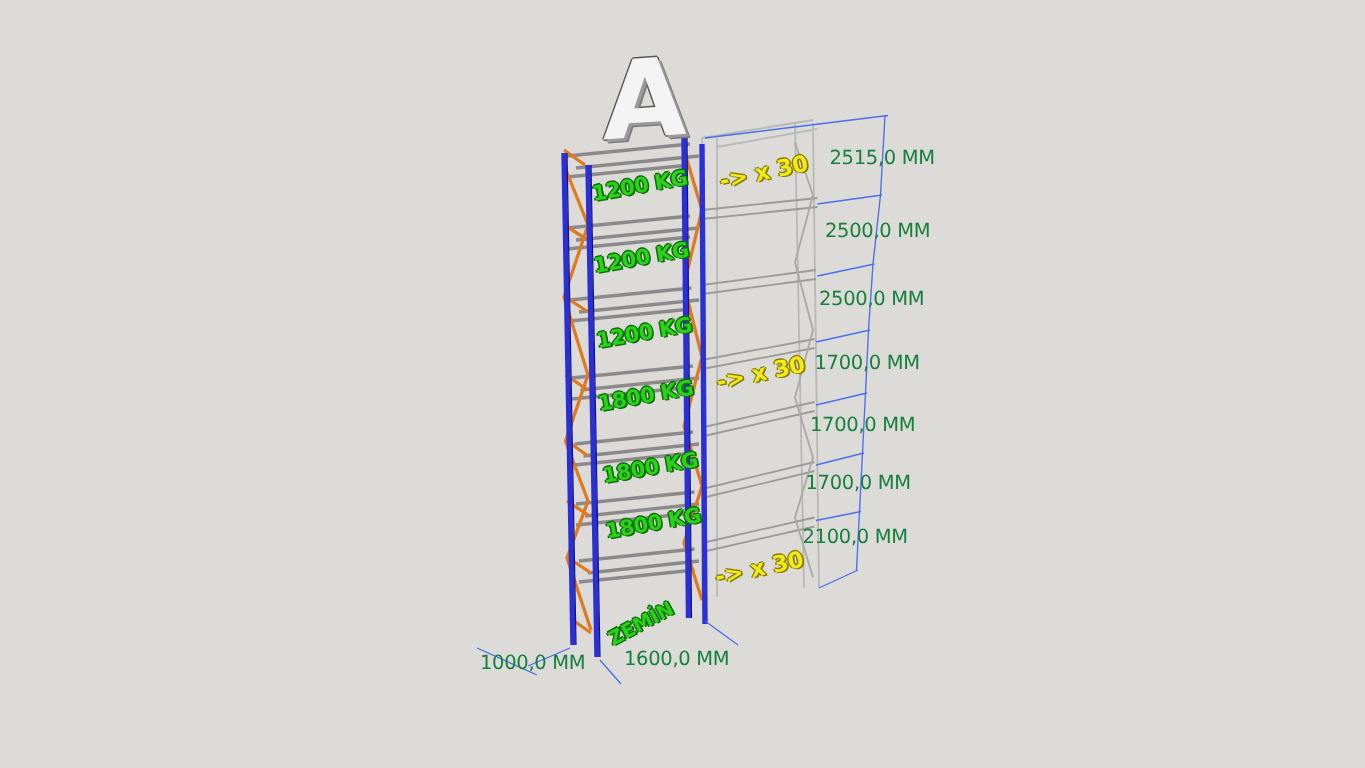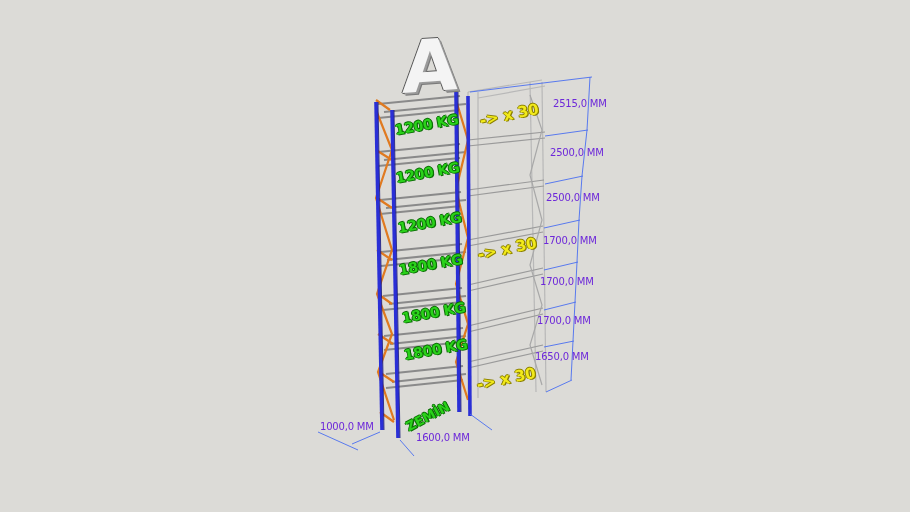--- a/index.html
+++ b/index.html
@@ -1,18 +1,18 @@
 <!DOCTYPE html>
 <html><head>
 <meta charset="utf-8">
 <style>
   html, body { margin:0; padding:0; }
   body { width:910px; height:512px; background:#dcdbd7; position:relative; overflow:hidden; font-family:"DejaVu Sans", sans-serif; }
   #scene { position:absolute; left:0; top:0; width:910px; height:512px; }
-  .dim { position:absolute; color:#6d28d9; font-family:"DejaVu Sans", sans-serif; font-size:10px; white-space:nowrap; letter-spacing:-0.2px; }
+  .dim { position:absolute; color:#15803d; font-family:"DejaVu Sans", sans-serif; font-size:13px; white-space:nowrap; letter-spacing:-0.2px; }
   .load { position:absolute; color:#2ad21a; font-family:"DejaVu Sans", sans-serif; font-weight:bold; font-size:14px; white-space:nowrap;
           transform:rotate(-10deg); transform-origin:left center;
           text-shadow: 1px 1px 0 #0c6e06, -1px 0 0 #0c6e06, 0 -1px 0 #0c6e06, 1px 0 0 #0c6e06; letter-spacing:-0.3px; }
   .repeat { position:absolute; color:#f2ea1a; font-family:"DejaVu Sans", sans-serif; font-weight:bold; font-size:15px; white-space:nowrap;
           transform:rotate(-12deg); transform-origin:left center;
           text-shadow: 1px 1px 0 #8a7f00, -1px 0 0 #8a7f00, 0 -1px 0 #8a7f00, 1px 0 0 #8a7f00; }
   .zemin { position:absolute; color:#2ad21a; font-family:"DejaVu Sans", sans-serif; font-weight:bold; font-size:13px; white-space:nowrap;
           transform:rotate(-28deg); transform-origin:left center;
           text-shadow: 1px 1px 0 #0c6e06, -1px 0 0 #0c6e06, 0 -1px 0 #0c6e06, 1px 0 0 #0c6e06; }
   .bigA { position:absolute; left:402px; top:30px; font-family:"DejaVu Sans", sans-serif; font-weight:bold; font-size:72px; color:#f4f4f4;
@@ -123,17 +123,17 @@
   <div class="repeat" style="left:480px;top:112px">-&gt; x 30</div>
   <div class="repeat" style="left:478px;top:246px">-&gt; x 30</div>
   <div class="repeat" style="left:477px;top:376px">-&gt; x 30</div>
 
   <div class="dim" style="left:553px;top:98px">2515,0 MM</div>
   <div class="dim" style="left:550px;top:147px">2500,0 MM</div>
   <div class="dim" style="left:546px;top:192px">2500,0 MM</div>
   <div class="dim" style="left:543px;top:235px">1700,0 MM</div>
   <div class="dim" style="left:540px;top:276px">1700,0 MM</div>
   <div class="dim" style="left:537px;top:315px">1700,0 MM</div>
-  <div class="dim" style="left:535px;top:351px">1650,0 MM</div>
+  <div class="dim" style="left:535px;top:351px">2100,0 MM</div>
 
-  <div class="dim" style="left:320px;top:421px">1000,0 MM</div>
+  <div class="dim" style="left:320px;top:435px">1000,0 MM</div>
   <div class="dim" style="left:416px;top:432px">1600,0 MM</div>
 </div>
 
 </body></html>

